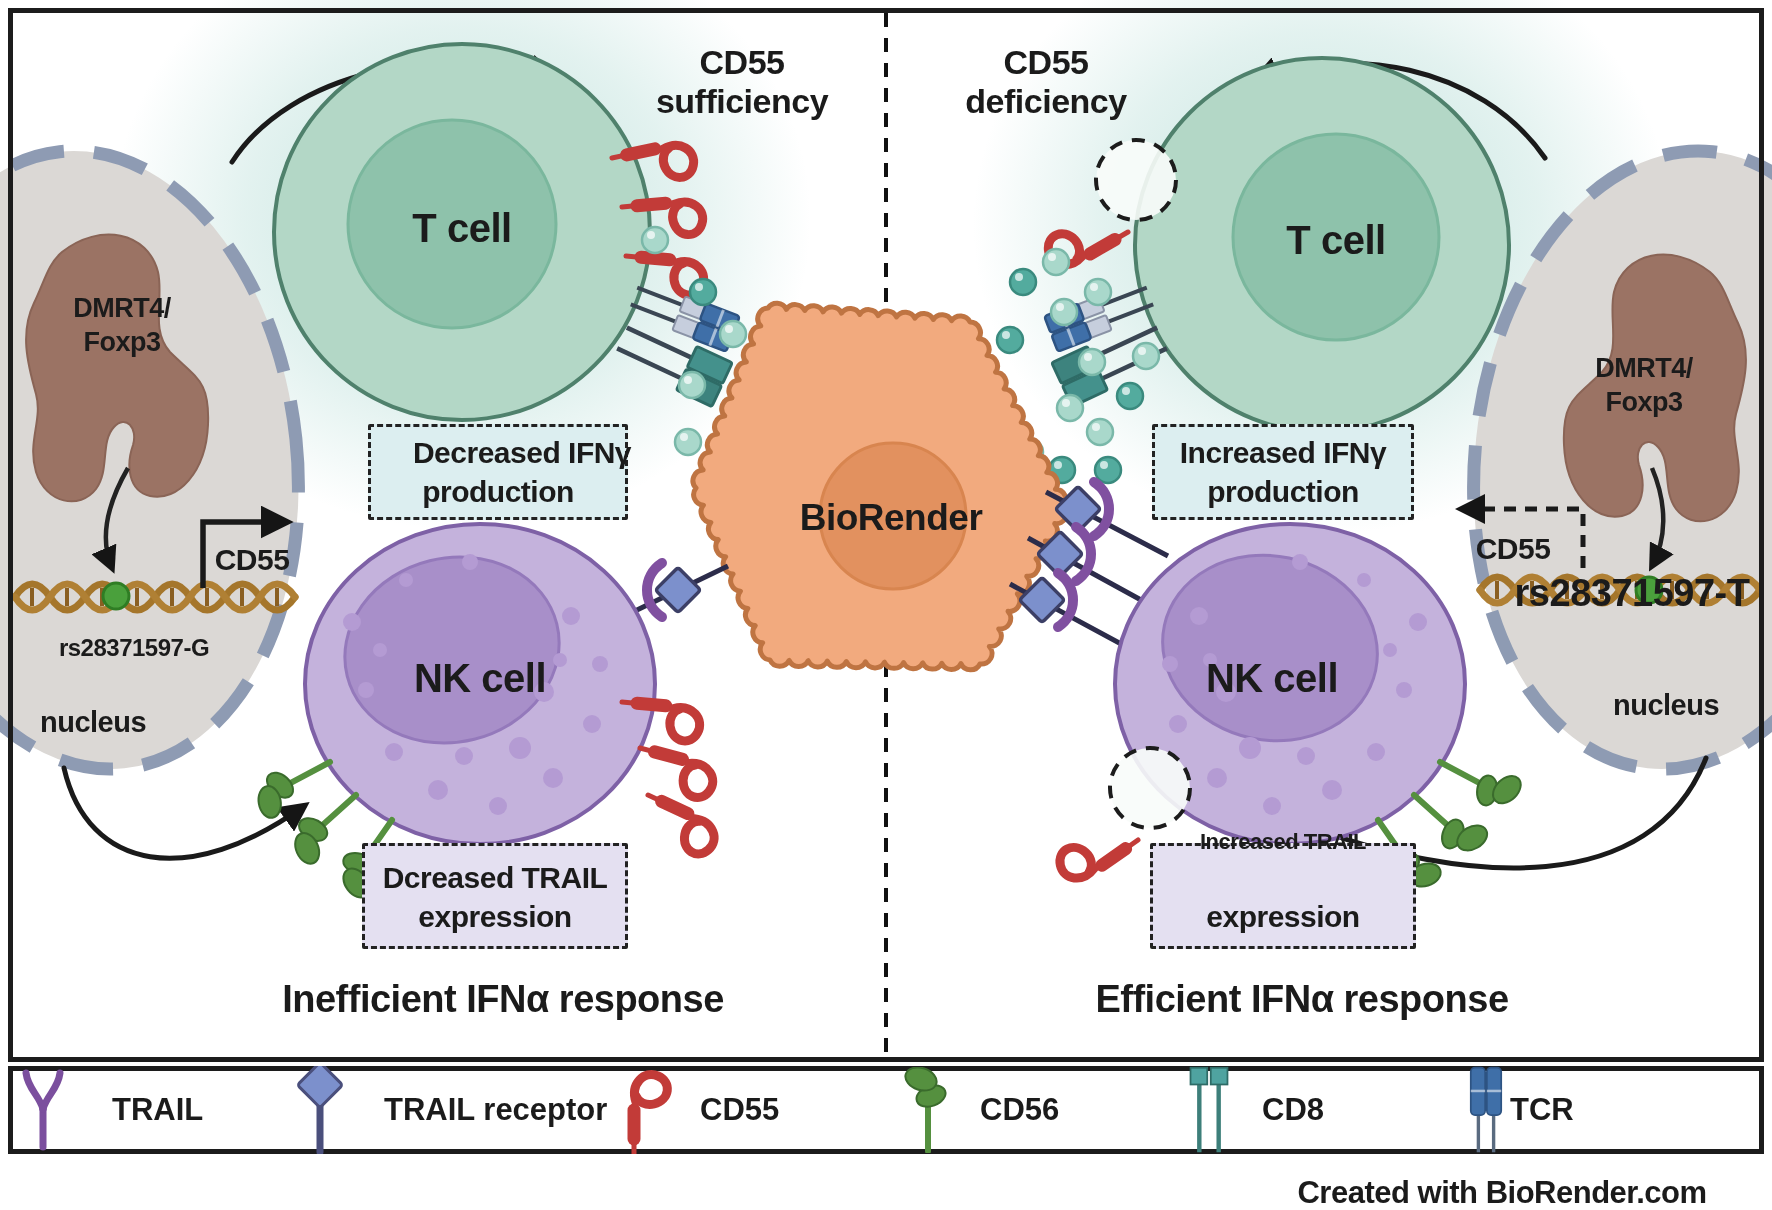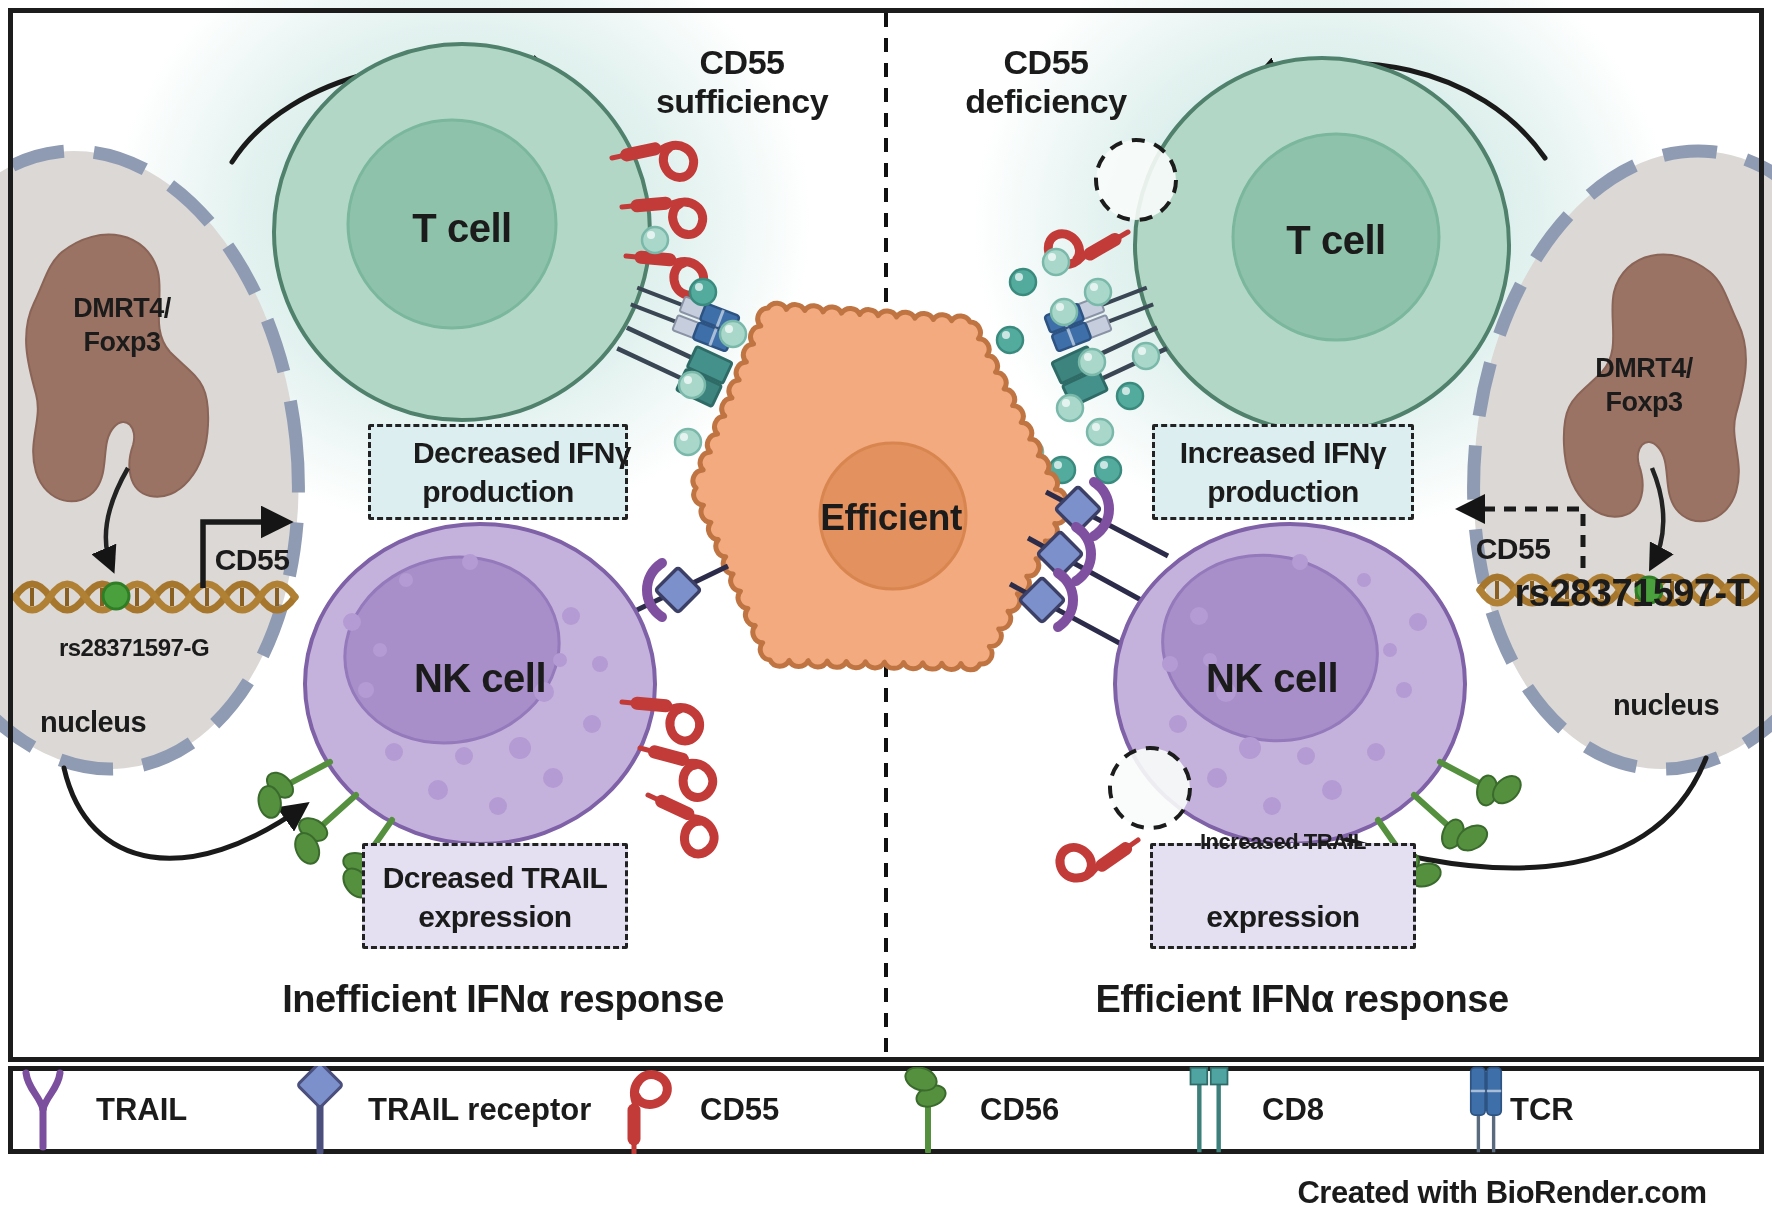--- a/index.html
+++ b/index.html
@@ -264,21 +264,21 @@
 
   <div class="lbl" style="left:742px;top:62px;font-size:34px">CD55</div>
   <div class="lbl" style="left:742px;top:101px;font-size:34px">sufficiency</div>
   <div class="lbl" style="left:1046px;top:62px;font-size:34px">CD55</div>
   <div class="lbl" style="left:1046px;top:101px;font-size:34px">deficiency</div>
 
   <div class="lbl" style="left:462px;top:228px;font-size:40px">T cell</div>
   <div class="lbl" style="left:1336px;top:240px;font-size:40px">T cell</div>
   <div class="lbl" style="left:480px;top:678px;font-size:40px">NK cell</div>
   <div class="lbl" style="left:1272px;top:678px;font-size:40px">NK cell</div>
-  <div class="lbl" style="left:891px;top:517px;font-size:37px">Efficient</div>
+  <div class="lbl" style="left:891px;top:517px;font-size:37px">BioRender</div>
 
   <div class="lbl" style="left:522px;top:453px;font-size:30px">Decreased IFNγ</div>
   <div class="lbl" style="left:498px;top:492px;font-size:30px">production</div>
   <div class="lbl" style="left:1283px;top:453px;font-size:30px">Increased IFNγ</div>
   <div class="lbl" style="left:1283px;top:492px;font-size:30px">production</div>
 
   <div class="lbl" style="left:495px;top:878px;font-size:30px">Dcreased TRAIL</div>
   <div class="lbl" style="left:495px;top:917px;font-size:30px">expression</div>
   <div class="lbl" style="left:1283px;top:842px;font-size:22px">Increased TRAIL</div>
   <div class="lbl" style="left:1283px;top:917px;font-size:30px">expression</div>
@@ -298,27 +298,27 @@
   <div class="lbl" style="left:93px;top:722px;font-size:29px">nucleus</div>
   <div class="lbl" style="left:1666px;top:705px;font-size:29px">nucleus</div>
 
   <div class="frame" style="left:8px;top:8px;width:1756px;height:1054px"></div>
   <div class="frame" style="left:8px;top:1066px;width:1756px;height:88px;background:#ffffff"></div>
 
   <div class="leg-item" style="left:18px">
     <svg width="50" height="82" viewBox="-25 -78 50 82">
         <use href="#trailY"></use>
       </svg>
-    <span class="leg-label" style="margin-left:28px">TRAIL</span>
+    <span class="leg-label" style="margin-left:44px">TRAIL</span>
   </div>
   <div class="leg-item" style="left:296px">
     <svg width="48" height="88" viewBox="-24 -86 48 88">
         <use href="#trailRec"></use>
       </svg>
-    <span class="leg-label" style="margin-left:24px">TRAIL receptor</span>
+    <span class="leg-label" style="margin-left:40px">TRAIL receptor</span>
   </div>
   <div class="leg-item" style="left:622px">
     <svg width="54" height="88" viewBox="-12 -88 54 88">
         <use href="#hook"></use>
       </svg>
     <span class="leg-label" style="margin-left:24px">CD55</span>
   </div>
   <div class="leg-item" style="left:900px">
     <svg width="54" height="86" viewBox="-28 -84 54 86">
         <use href="#cd56"></use>

